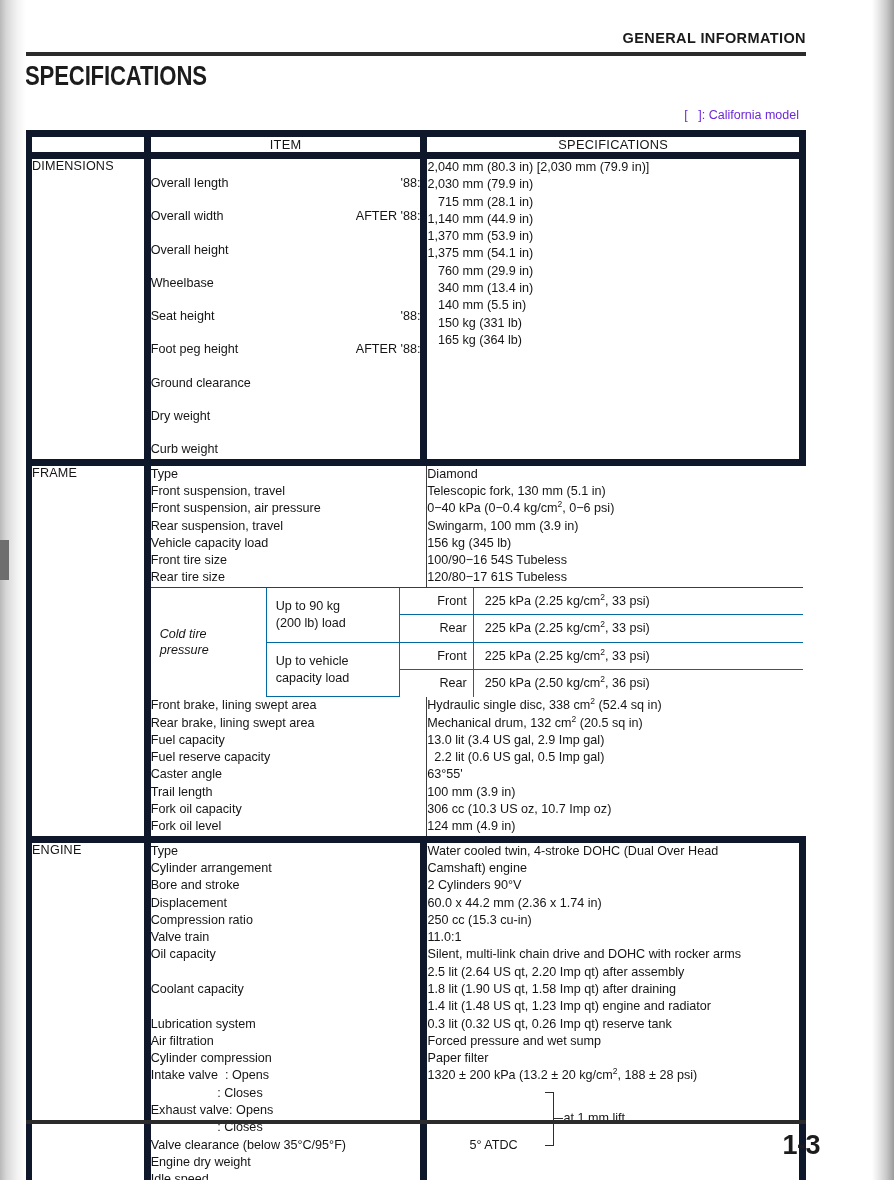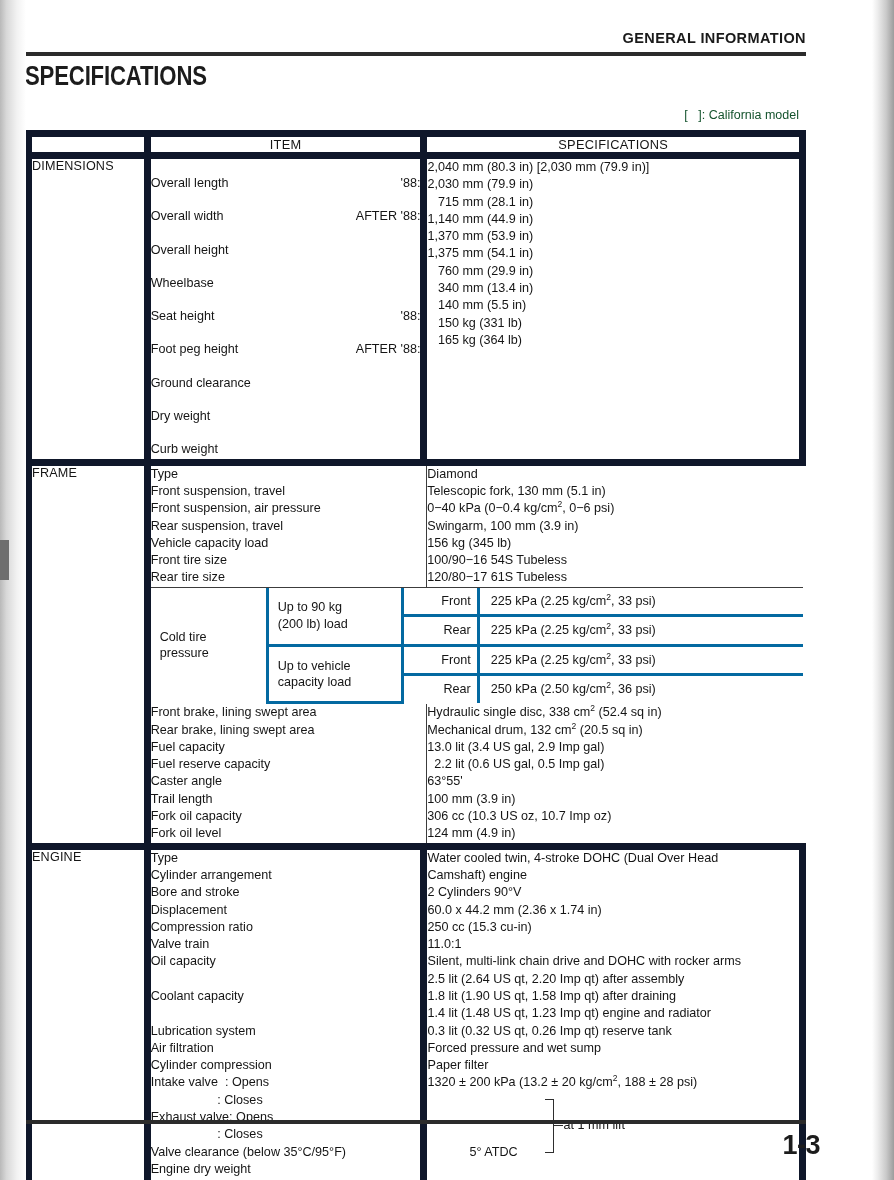--- a/index.html
+++ b/index.html
@@ -72,21 +72,21 @@
     letter-spacing: -0.2px;
     transform: scaleX(0.82);
     transform-origin: left top;
     color: #1c1c1c;
   }
   .note-california {
     position: absolute;
     right: 95px;
     top: 108px;
     font-size: 12.5px;
-    color: #14532d;
+    color: #6d28d9;
     white-space: pre;
   }
 
   
   .spec-table {
     position: absolute;
     left: 25px;
     top: 130px;
     width: 781px;
     border-collapse: collapse;
@@ -133,21 +133,21 @@
   }
   .itemrow .qual { padding-left: 12px; }
 
   
   .tire-table {
     width: 100%;
     border-collapse: collapse;
     font-size: 12.6px;
   }
   .tire-table td {
-    border: 3px solid #0369a1;
+    border: 1px solid #0369a1;
     vertical-align: middle;
     padding: 5px 6px 5px 9px;
     line-height: 16.5px;
     white-space: pre;
   }
   .tire-table td.no-left  { border-left: none; }
   .tire-table td.no-right { border-right: none; }
   .tire-label  { width: 100px; }
   .tire-load   { width: 117px; }
   .tire-pos    { width: 58px; text-align: right; }
@@ -317,21 +317,21 @@
               <div class="lines">100/90−16 54S Tubeless</div>
               <div class="lines">120/80−17 61S Tubeless</div>
             </td>
           </tr>
 
           <tr>
             <td class="cell-flush" colspan="2" style="border:none;border-bottom:1px solid #3c3c3c;">
               <table class="tire-table">
                 <tbody>
                         <tr>
-                  <td class="tire-label no-left" rowspan="4" style="border-top:none;border-bottom:none;">Cold tire
+                  <td class="tire-label no-left" rowspan="4" style="border-top:none;border-bottom:none;font-style:italic;">Cold tire
 pressure</td>
                   <td class="tire-load" rowspan="2" style="border-top:none;">Up to 90 kg
 (200 lb) load</td>
                   <td class="tire-pos" style="border-top:none;">Front</td>
                   <td class="tire-val no-right" style="border-top:none;">225 kPa (2.25 kg/cm<sup class="sq">2</sup>, 33 psi)</td>
                 </tr>
                 <tr>
                   <td class="tire-pos">Rear</td>
                   <td class="tire-val no-right">225 kPa (2.25 kg/cm<sup class="sq">2</sup>, 33 psi)</td>
                 </tr>

